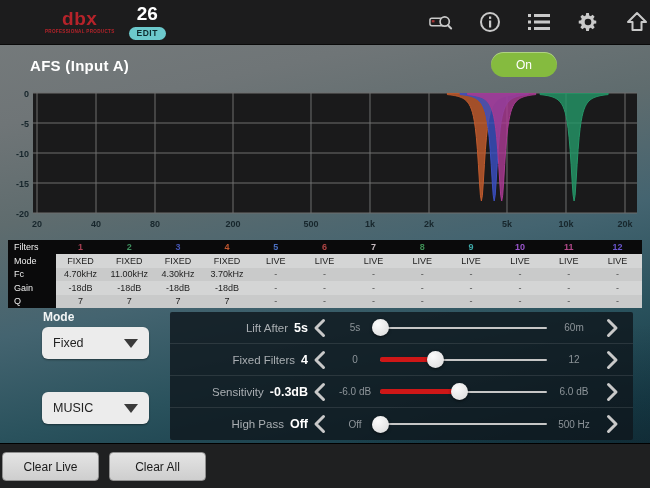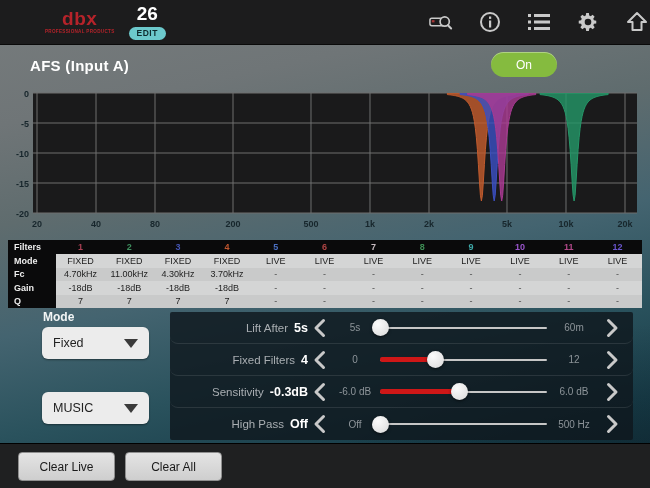--- a/index.html
+++ b/index.html
@@ -28,48 +28,48 @@
   
   .chart-wrap{position:absolute;top:85px;left:0;width:650px;height:150px;}
   
   .filter-table{
     position:absolute;top:240px;left:8px;width:634px;height:68px;
     display:grid;grid-template-columns:48px repeat(12,1fr);
     grid-template-rows:14px 13.5px 13.5px 13.5px 13.5px;
     font-size:9px;
   }
   .ft-cell{display:flex;align-items:center;justify-content:center;overflow:hidden;white-space:nowrap;}
-  .ft-label{justify-content:flex-start;padding-left:6px;background:#0a0a0b;color:#eee;font-weight:bold;}
+  .ft-label{justify-content:flex-start;padding-left:6px;background:#0a0a0b;color:#eee;font-weight:normal;}
   .ft-num{background:#0a0a0b;font-weight:bold;}
   .ft-val-a{background:#d4d5d5;color:#1d1d1d;}
   .ft-val-b{background:#c9caca;color:#1d1d1d;}
   .ft-dash{color:#4a4a4a;}
   
   .drop-label{position:absolute;left:43px;color:#f2f5f5;font-size:12px;font-weight:bold;}
   .dropdown{position:absolute;left:42px;width:107px;height:32px;background:#ececec;border-radius:6px;display:flex;align-items:center;box-shadow:0 1px 2px rgba(0,0,0,.4);cursor:pointer;}
   .dropdown .dd-text{margin-left:11px;color:#222;font-size:12.5px;flex:1;}
   .dropdown .dd-arrow{width:0;height:0;border-left:7px solid transparent;border-right:7px solid transparent;border-top:9px solid #3a3a3a;margin-right:11px;}
   
   .slider-panel{position:absolute;left:170px;top:312px;width:463px;height:128px;background:rgba(15,23,29,.82);border-radius:2px;}
-  .slider-row{height:31px;display:flex;align-items:center;border-bottom:1px solid rgba(255,255,255,.10);padding:0 10px 0 0;border-radius:8px;}
+  .slider-row{height:31px;display:flex;align-items:center;border-bottom:1px solid rgba(255,255,255,.10);padding:0 10px 0 0;}
   .slider-row:last-child{border-bottom:none;height:32px;}
   .sr-labelwrap{width:138px;display:flex;justify-content:flex-end;align-items:baseline;}
   .sr-label{color:#a9aeb2;font-size:11.5px;}
   .sr-value{color:#fff;font-size:12.5px;font-weight:bold;margin-left:6px;white-space:nowrap;}
   .sr-chev{width:22px;display:flex;justify-content:center;cursor:pointer;flex:none;}
   .sr-min{width:50px;text-align:center;color:#8d9499;font-size:10px;flex:none;}
   .sr-max{width:54px;text-align:center;color:#8d9499;font-size:10px;flex:none;}
   .sr-track{flex:1;position:relative;height:100%;cursor:pointer;}
   .sr-line{position:absolute;left:0;right:0;top:50%;height:2px;margin-top:-1px;background:#c6c6c6;border-radius:1px;}
   .sr-fill{position:absolute;left:0;top:50%;height:5px;margin-top:-2.5px;background:#cf1717;border-radius:2px;}
   .sr-knob{position:absolute;top:50%;width:17px;height:17px;margin-top:-8.5px;margin-left:-8.5px;border-radius:50%;background:radial-gradient(circle at 35% 30%,#fbfbfb,#d9d9d9);box-shadow:0 1px 3px rgba(0,0,0,.6);cursor:pointer;}
   
   .bottombar{position:absolute;left:0;top:443px;width:650px;height:45px;background:#1f2021;border-top:1px solid #000;display:flex;align-items:center;}
   .bb-btn{width:95px;height:27px;margin-left:10px;background:linear-gradient(#e4e4e4,#cecece);border:1px solid #8f8f8f;border-radius:4px;color:#1a1a1a;font-size:12px;display:flex;align-items:center;justify-content:center;cursor:pointer;}
-  .bb-btn:first-child{margin-left:18px;}
+  .bb-btn:first-child{margin-left:2px;}
 </style>
 </head>
 <body>
 
 <div class="stage">
 
   <div class="topbar">
     <div class="logo-block">
       <div class="logo-main">dbx</div>
       <div class="logo-sub">PROFESSIONAL PRODUCTS</div>

